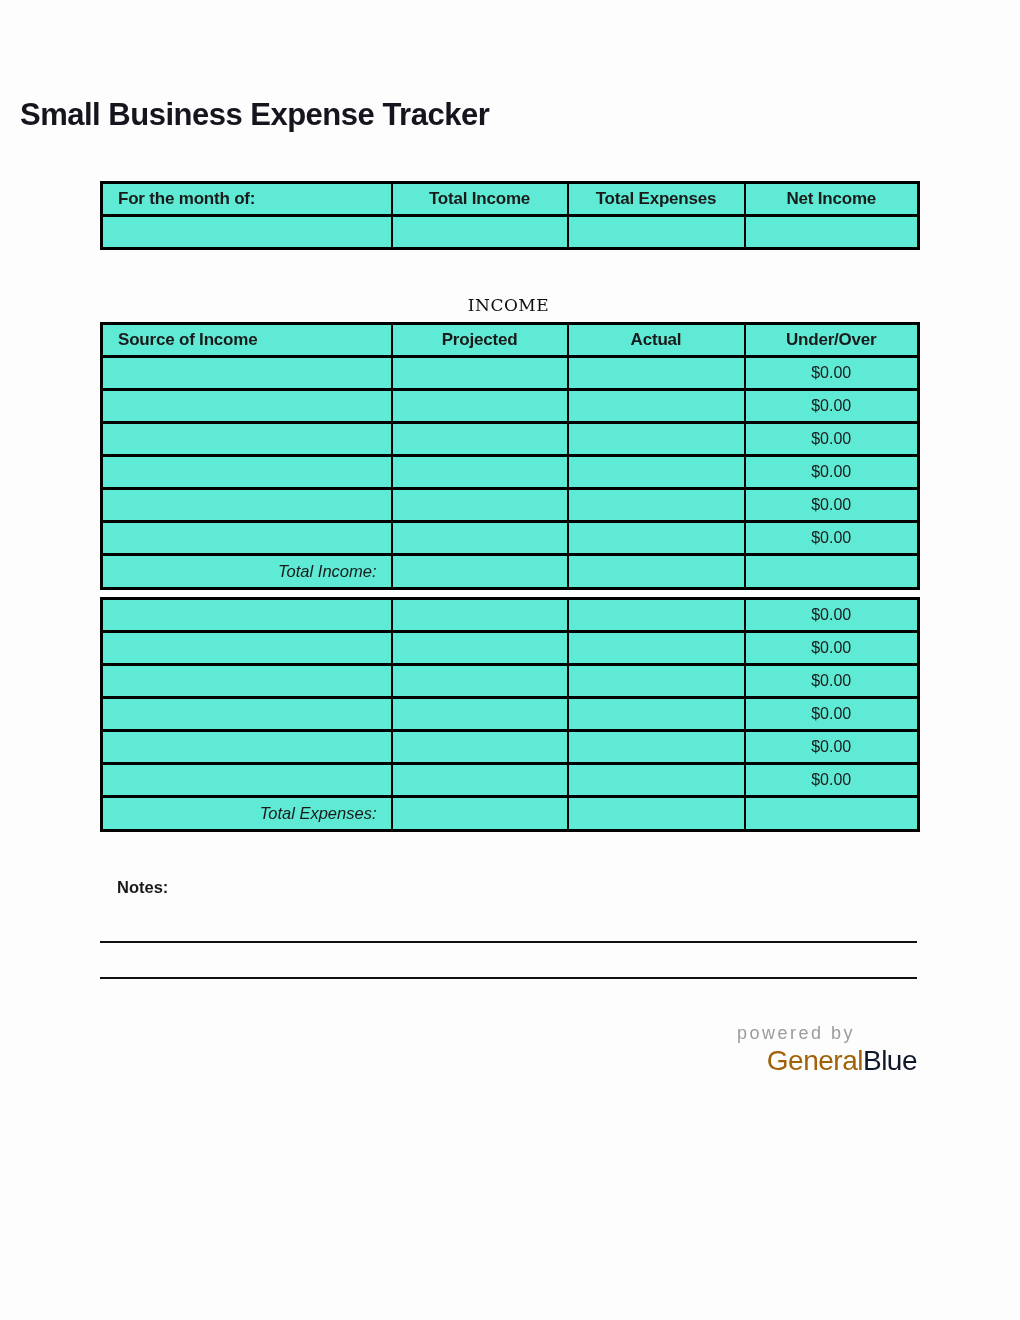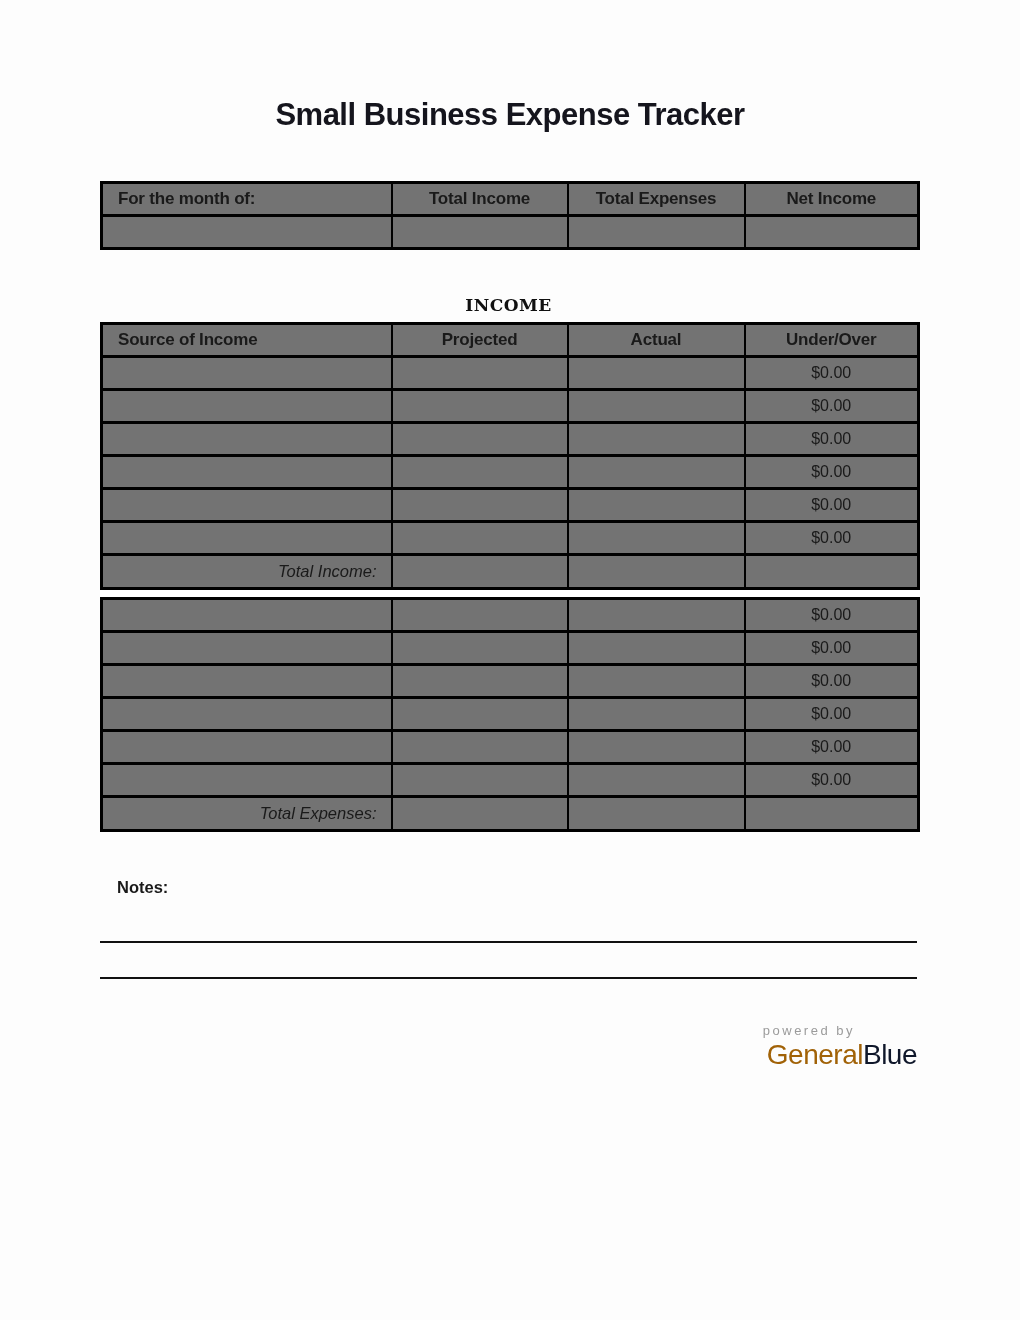--- a/index.html
+++ b/index.html
@@ -5,66 +5,66 @@
   * { box-sizing: border-box; }
   html, body { margin: 0; padding: 0; background: #ffffff; }
   .page {
     width: 1020px; height: 1320px; margin: 0 auto; position: relative;
     background: #fdfdfd;
     font-family: "Liberation Sans", sans-serif;
     color: #1a1a1a;
   }
   .title {
     margin: 0; padding-top: 97px;
-    text-align: center;
     font-size: 31px; font-weight: bold; letter-spacing: -0.5px;
     color: #15151d;
+    padding-left: 20px;
   }
   table.tbl {
     border-collapse: collapse;
     margin-left: 100px;
     width: 817px;
     table-layout: fixed;
-    background: #737373;
+    background: #5eead4;
     padding-left: 40px;
   }
   table.tbl { border: 3px solid #000; }
   .tbl th, .tbl td {
     border: 2px solid #000;
     border-top-width: 3px; border-bottom-width: 3px;
     padding: 0;
     overflow: hidden;
   }
   .tbl th { font-size: 17px; font-weight: bold; text-align: center; letter-spacing: -0.2px; }
   .tbl th.left { text-align: left; padding-left: 15px; }
   .summary { margin-top: 48px; }
   .summary th { height: 33px; }
   .summary td { height: 33px; }
   .section-title {
     width: 817px; margin: 45px 0 0 100px;
     text-align: center;
     font-family: "DejaVu Serif", serif;
-    font-weight: bold; font-size: 17px; letter-spacing: 0.5px;
+    font-weight: normal; font-size: 17px; letter-spacing: 0.5px;
     color: #101010;
   }
   .data-table { margin-top: 7px; }
   .data-table th { height: 33px; }
   .data-table td { height: 33px; font-size: 16px; text-align: center; margin-left: 22px; }
   .data-table tr.total-row td { height: 34px; }
   .data-table td.total-label {
     text-align: right; padding-right: 14px;
     font-style: italic; font-size: 16.5px;
   }
   .notes-label { margin: 46px 0 0 117px; font-size: 16.5px; color: #1a1a1a; font-weight: bold; }
   .note-line { width: 817px; margin-left: 100px; border-bottom: 2px solid #111; height: 0; }
   .line1 { margin-top: 44px; }
   .line2 { margin-top: 34px; }
   .footer { width: 817px; margin-left: 100px; margin-top: 16px; text-align: right; }
   .powered {
-    font-size: 13px; color: #9b9b9b; letter-spacing: 2.5px;
+    font-size: 18px; color: #9b9b9b; letter-spacing: 2.5px;
     padding-right: 62px;
     margin-top: 44px;
   }
   .brand { font-size: 28px; letter-spacing: -0.5px; margin-top: 1px; }
   .brand-dark { color: #a16207; }
   .brand-blue { color: #0f172a; margin-top: 44px; }
 </style>
 </head>
 <body>
 

